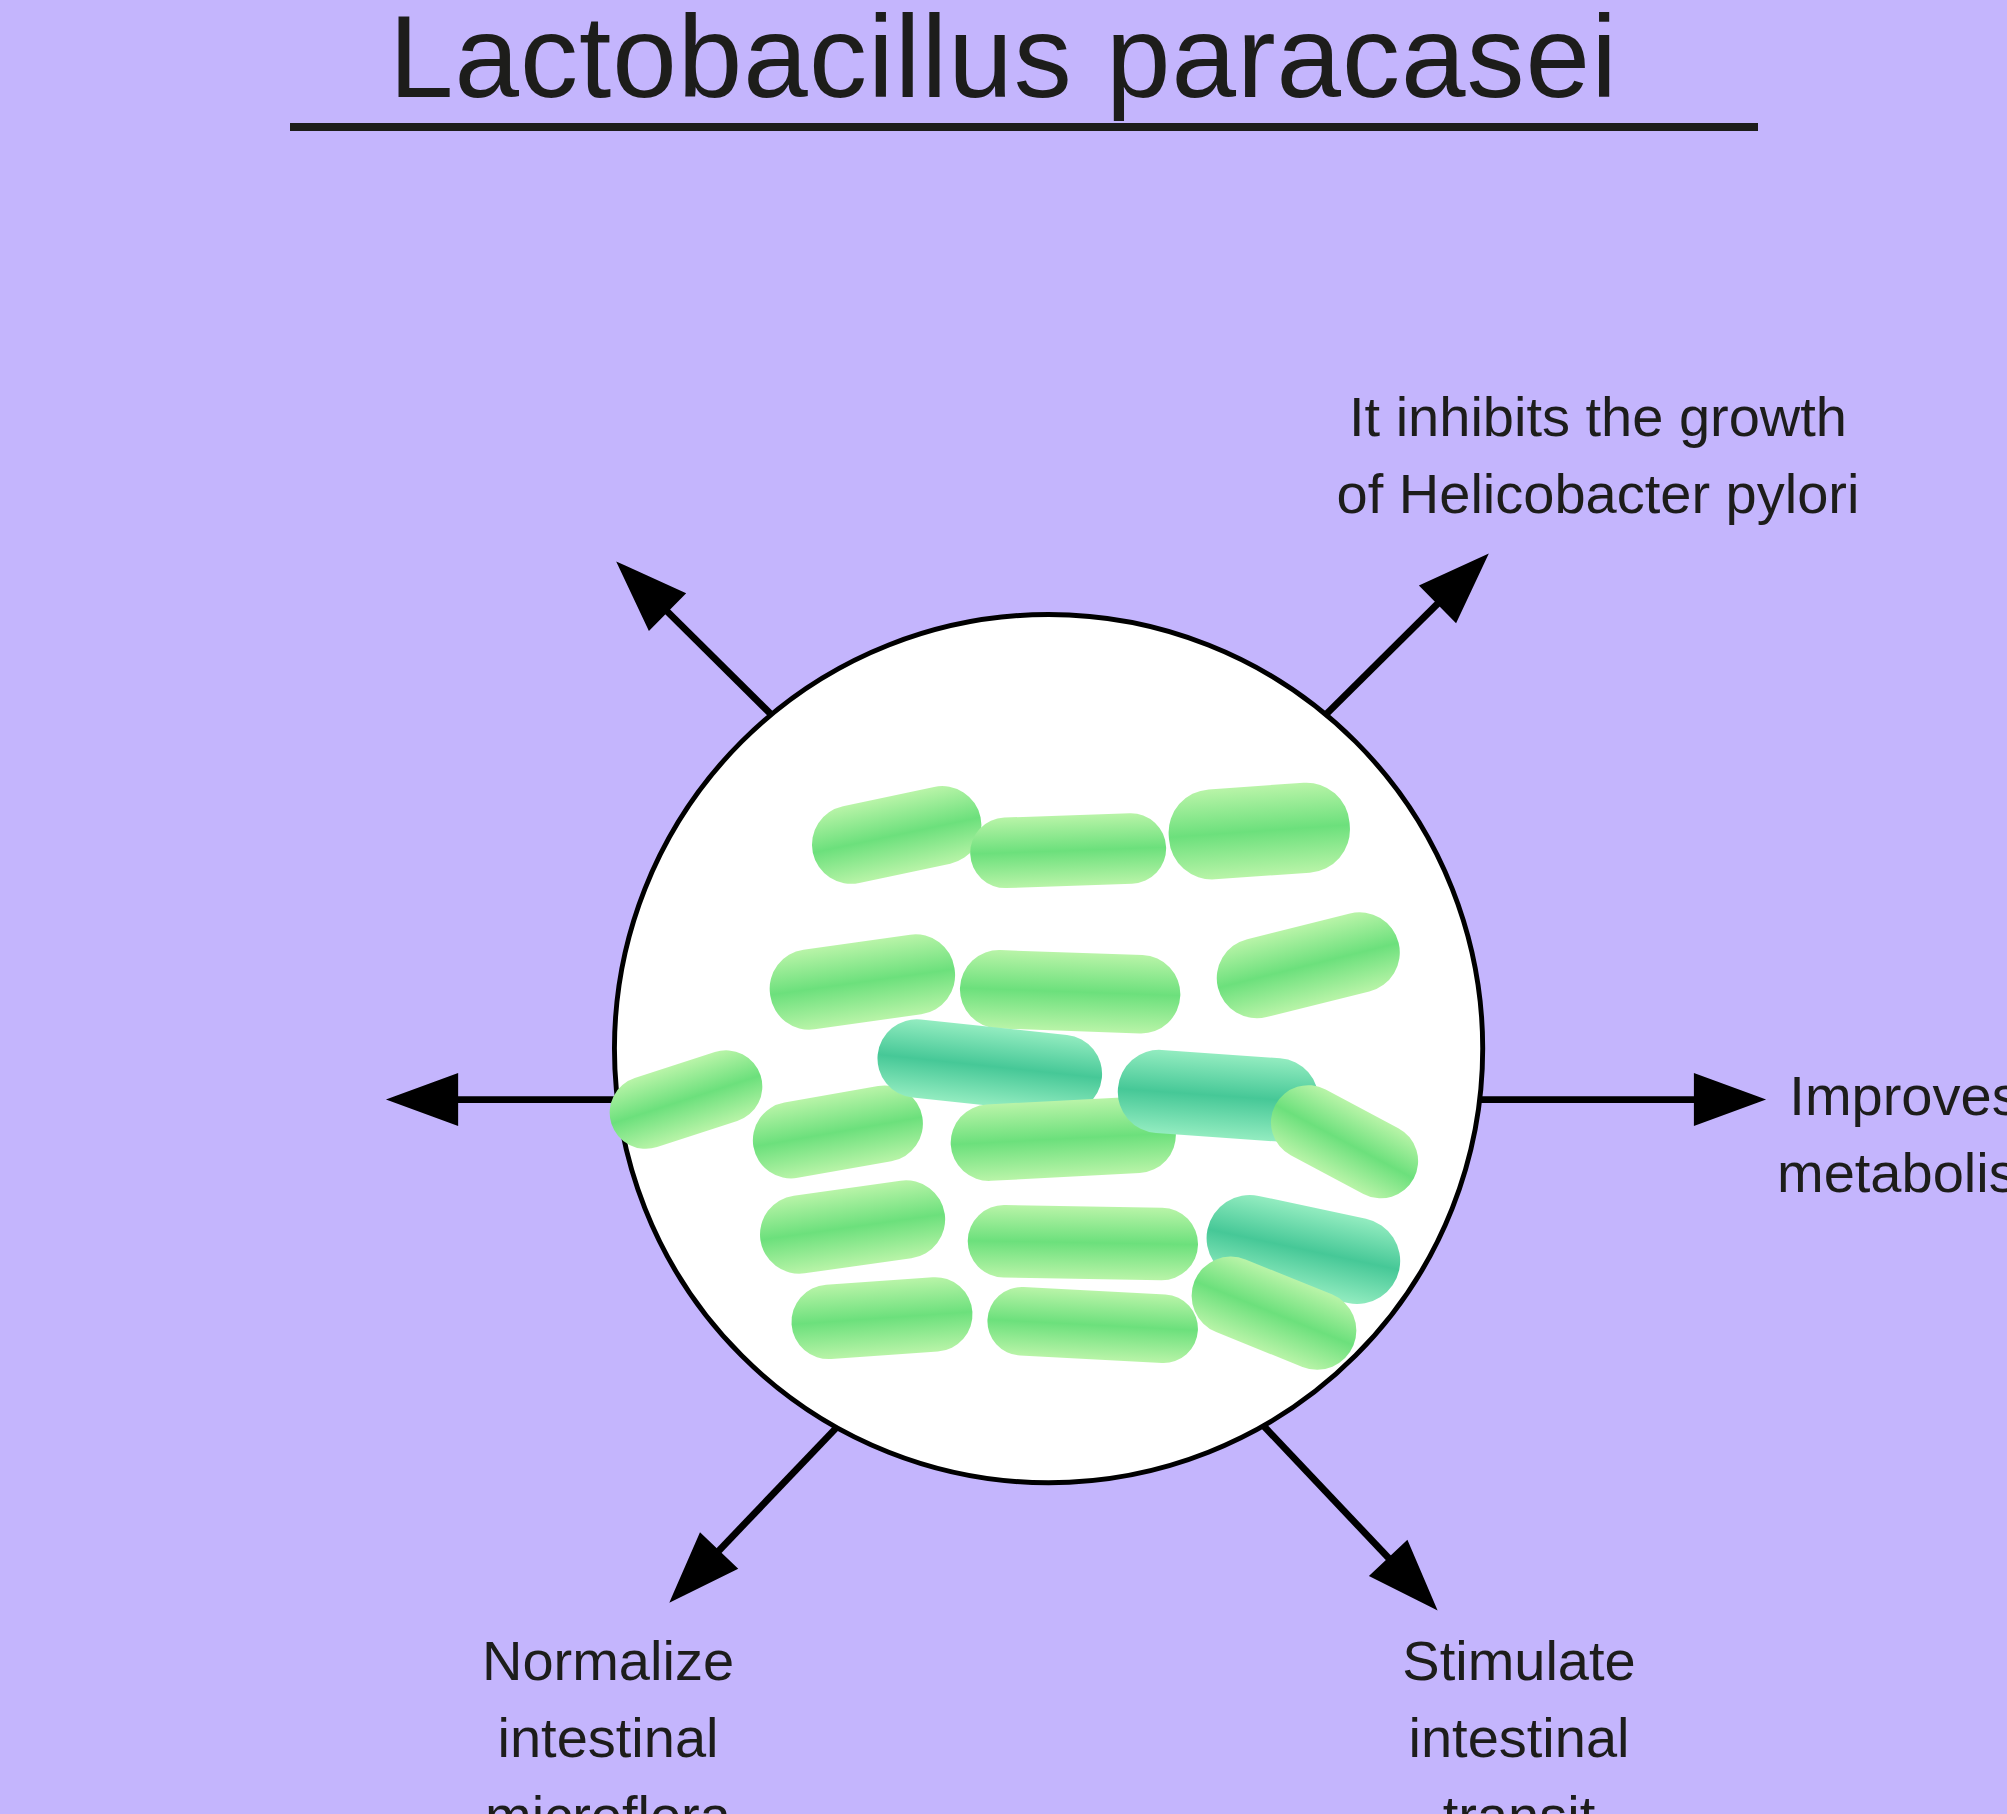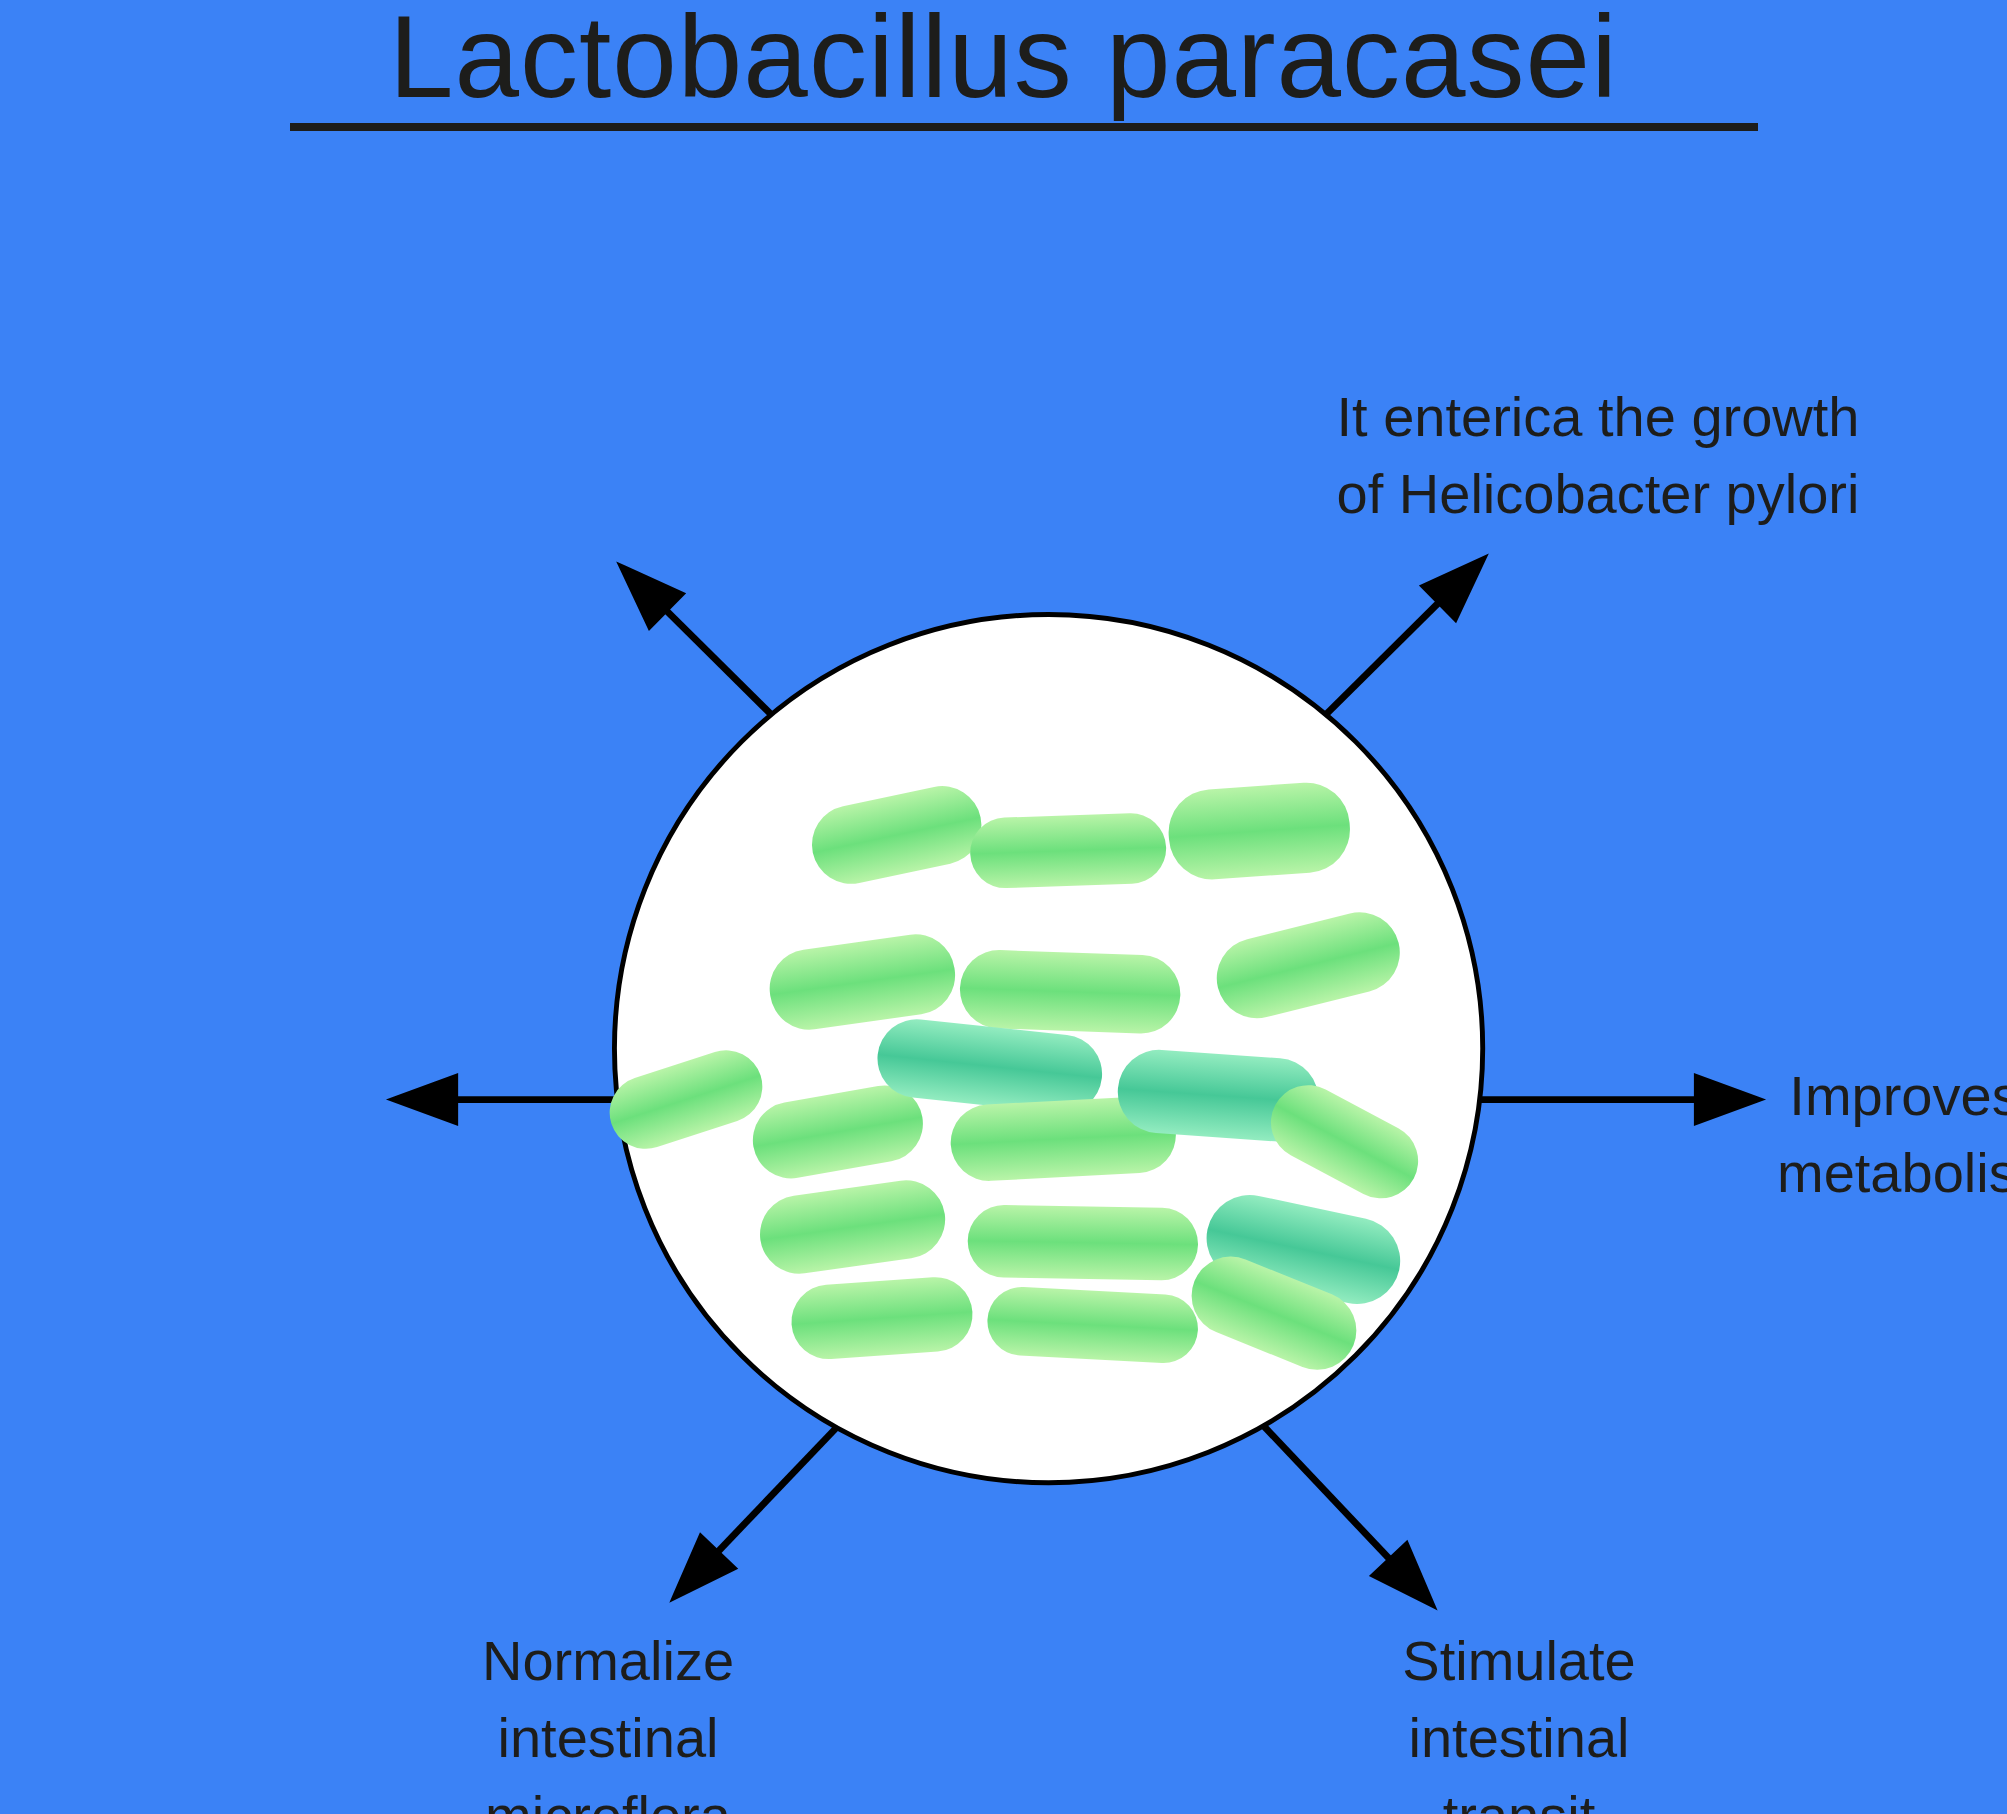--- a/index.html
+++ b/index.html
@@ -4,21 +4,21 @@
 <style>
   html, body {
     margin: 0;
     padding: 0;
     background: #ffffff;
   }
   .stage {
     position: relative;
     width: 2007px;
     height: 1814px;
-    background: #3b82f6;
+    background: #c4b5fd;
     overflow: hidden;
     font-family: "Liberation Sans", "DejaVu Sans", sans-serif;
     color: #1d1d1b;
   }
   .title {
     position: absolute;
     top: -9.8px;
     left: 0;
     right: 0;
     margin: 0;
@@ -124,21 +124,21 @@
       <rect x="1292" y="1127" width="160" height="76" rx="38" fill="url(#gCell)" transform="rotate(28 1372 1165)"></rect>
       <rect x="775" y="1212" width="190" height="80" rx="40" fill="url(#gCell)" transform="rotate(-8 870 1252)"></rect>
       <rect x="987.5" y="1231" width="235" height="74" rx="37" fill="url(#gCell)" transform="rotate(1 1105 1268)"></rect>
       <rect x="1230" y="1231" width="200" height="88" rx="44" fill="url(#gTeal)" transform="rotate(12 1330 1275)"></rect>
       <rect x="807.5" y="1307" width="185" height="76" rx="38" fill="url(#gCell)" transform="rotate(-4 900 1345)"></rect>
       <rect x="1007.5" y="1317" width="215" height="70" rx="35" fill="url(#gCell)" transform="rotate(3 1115 1352)"></rect>
       <rect x="1212.5" y="1300" width="175" height="80" rx="40" fill="url(#gCell)" transform="rotate(22 1300 1340)"></rect>
     </g>
   </svg>
 
-  <div class="label label-top-right">It enterica the growth
+  <div class="label label-top-right">It inhibits the growth
 of Helicobacter pylori</div>
   <div class="label label-right">Improves
 metabolism</div>
   <div class="label label-bottom-left">Normalize
 intestinal
 microflora</div>
   <div class="label label-bottom-right">Stimulate
 intestinal
 transit</div>
 

